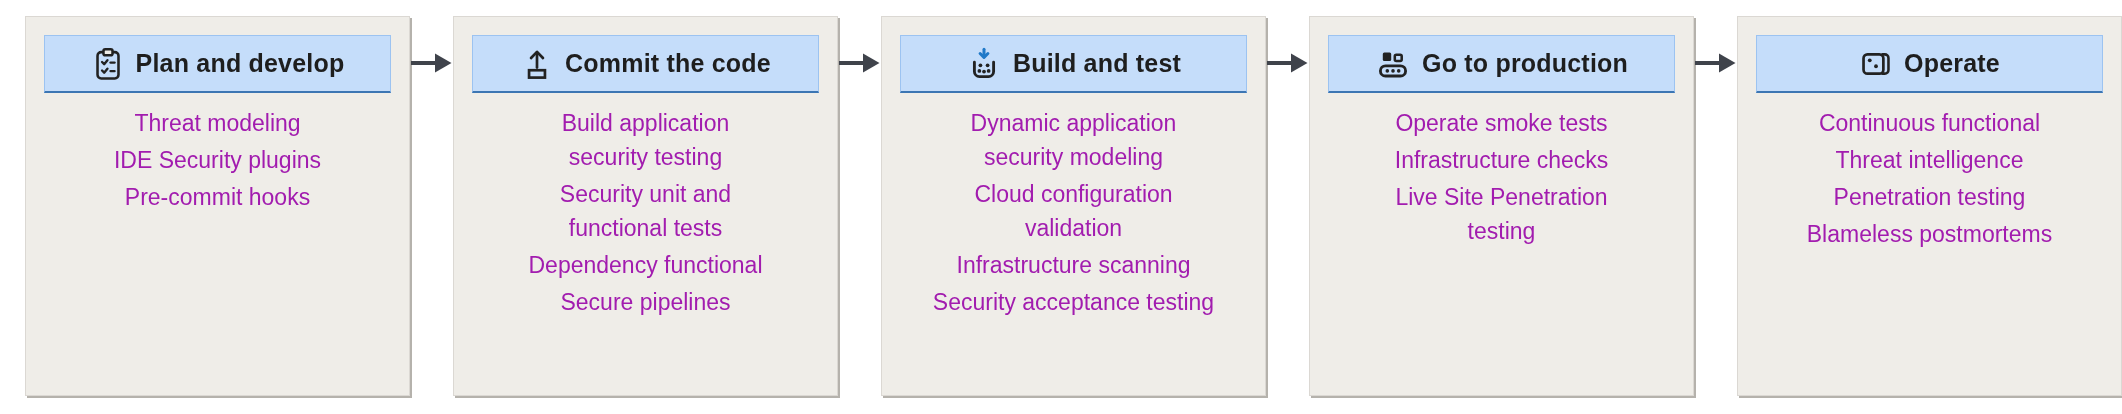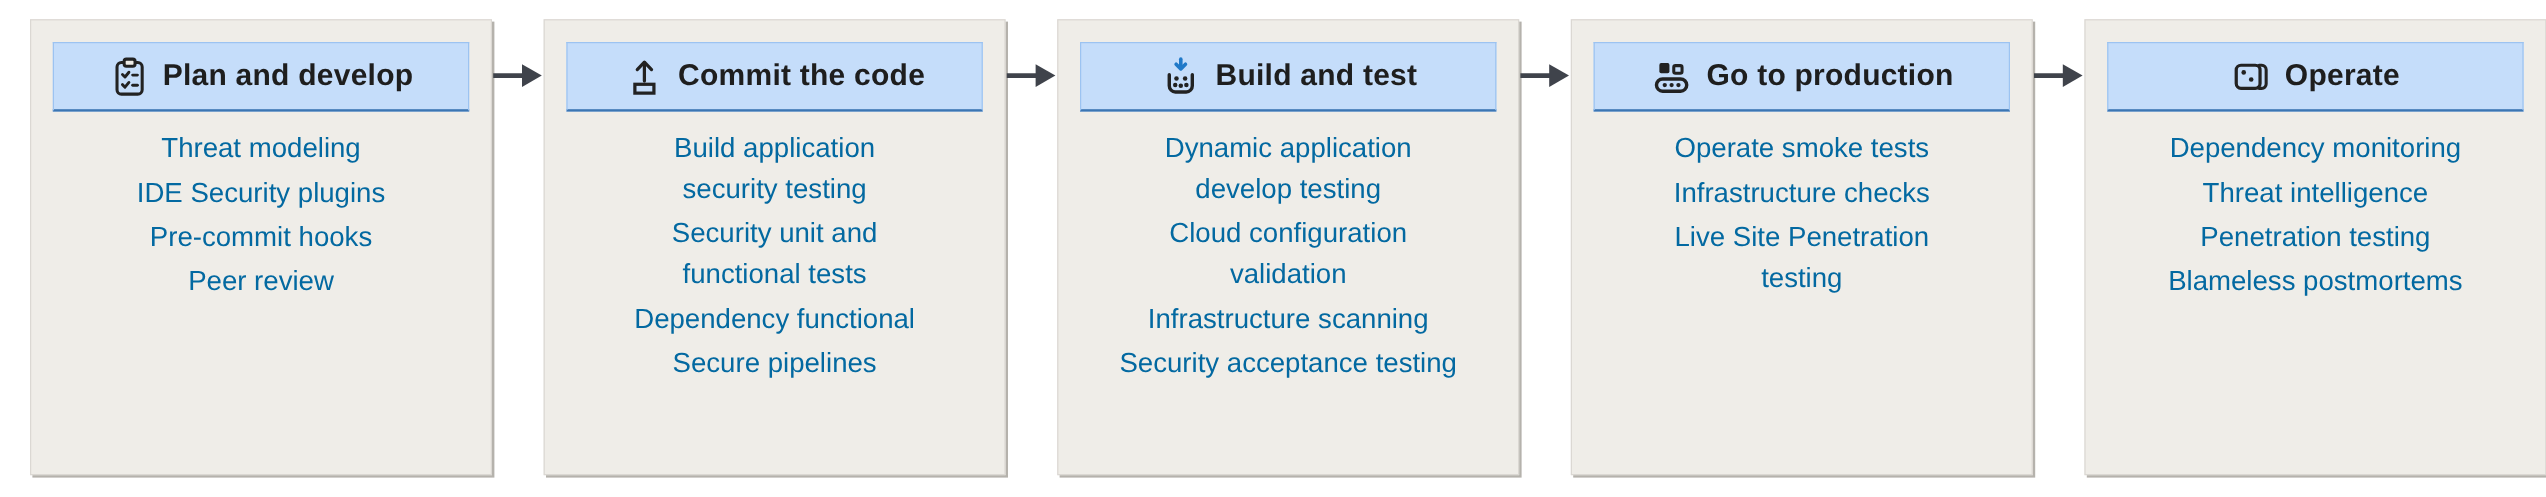--- a/index.html
+++ b/index.html
@@ -42,21 +42,21 @@
   }
   .hicon { display: flex; align-items: center; }
   .items {
     margin-top: 13px;
     padding: 0 30px;
     text-align: center;
   }
   .item {
     font-size: 23px;
     line-height: 34px;
-    color: #0369a1;
+    color: #a21caf;
     margin: 3px 0;
     white-space: pre-line;
   }
   .gap {
     width: 43px;
     flex: 0 0 auto;
     display: flex;
     justify-content: center;
     margin-top: 35px; 
   }
@@ -77,21 +77,20 @@
           <path d="M7.8 16.6 l1.5 1.5 2.3-2.8" stroke="#222222" stroke-width="1.7" stroke-linecap="round" stroke-linejoin="round"></path>
           <line x1="13.8" y1="17" x2="16.6" y2="17" stroke="#222222" stroke-width="1.7" stroke-linecap="round"></line>
         </svg>
       </span>
       <span class="stage-title">Plan and develop</span>
     </div>
     <div class="items">
       <div class="item">Threat modeling</div>
       <div class="item">IDE Security plugins</div>
       <div class="item">Pre-commit hooks</div>
-      <div class="item">Peer review</div>
     </div>
   </div>
 
   <div class="gap">
     <svg width="43" height="24" viewBox="0 0 43 24">
       <line x1="1" y1="12" x2="26" y2="12" stroke="#3F434B" stroke-width="4"></line>
       <polygon points="25,2.5 41.5,12 25,21.5" fill="#3F434B"></polygon>
     </svg>
   </div>
 
@@ -134,21 +133,21 @@
           <circle cx="12" cy="17" r="1.25" fill="#222222"></circle>
           <circle cx="15.1" cy="16.6" r="1.25" fill="#222222"></circle>
           <circle cx="9.6" cy="12.9" r="1.25" fill="#222222"></circle>
           <circle cx="14.4" cy="12.9" r="1.25" fill="#222222"></circle>
         </svg>
       </span>
       <span class="stage-title">Build and test</span>
     </div>
     <div class="items">
       <div class="item">Dynamic application
-develop testing</div>
+security modeling</div>
       <div class="item">Cloud configuration
 validation</div>
       <div class="item">Infrastructure scanning</div>
       <div class="item">Security acceptance testing</div>
     </div>
   </div>
 
   <div class="gap">
     <svg width="43" height="24" viewBox="0 0 43 24">
       <line x1="1" y1="12" x2="26" y2="12" stroke="#3F434B" stroke-width="4"></line>
@@ -191,20 +190,20 @@
         <svg width="34" height="34" viewBox="0 0 24 24" fill="none">
           <path d="M16.6 5.2 h1.6 a2.6 2.6 0 0 1 2.6 2.6 v8.4 a2.6 2.6 0 0 1 -2.6 2.6 h-1.6" stroke="#222222" stroke-width="1.8" stroke-linecap="round"></path>
           <rect x="3.2" y="5.2" width="14" height="13.6" rx="2.8" stroke="#222222" stroke-width="1.9"></rect>
           <circle cx="7.6" cy="9.4" r="1.35" fill="#222222"></circle>
           <circle cx="12" cy="13.6" r="1.35" fill="#222222"></circle>
         </svg>
       </span>
       <span class="stage-title">Operate</span>
     </div>
     <div class="items">
-      <div class="item">Dependency monitoring</div>
+      <div class="item">Continuous functional</div>
       <div class="item">Threat intelligence</div>
       <div class="item">Penetration testing</div>
       <div class="item">Blameless postmortems</div>
     </div>
   </div>
 
 </div>
 
 </body></html>

